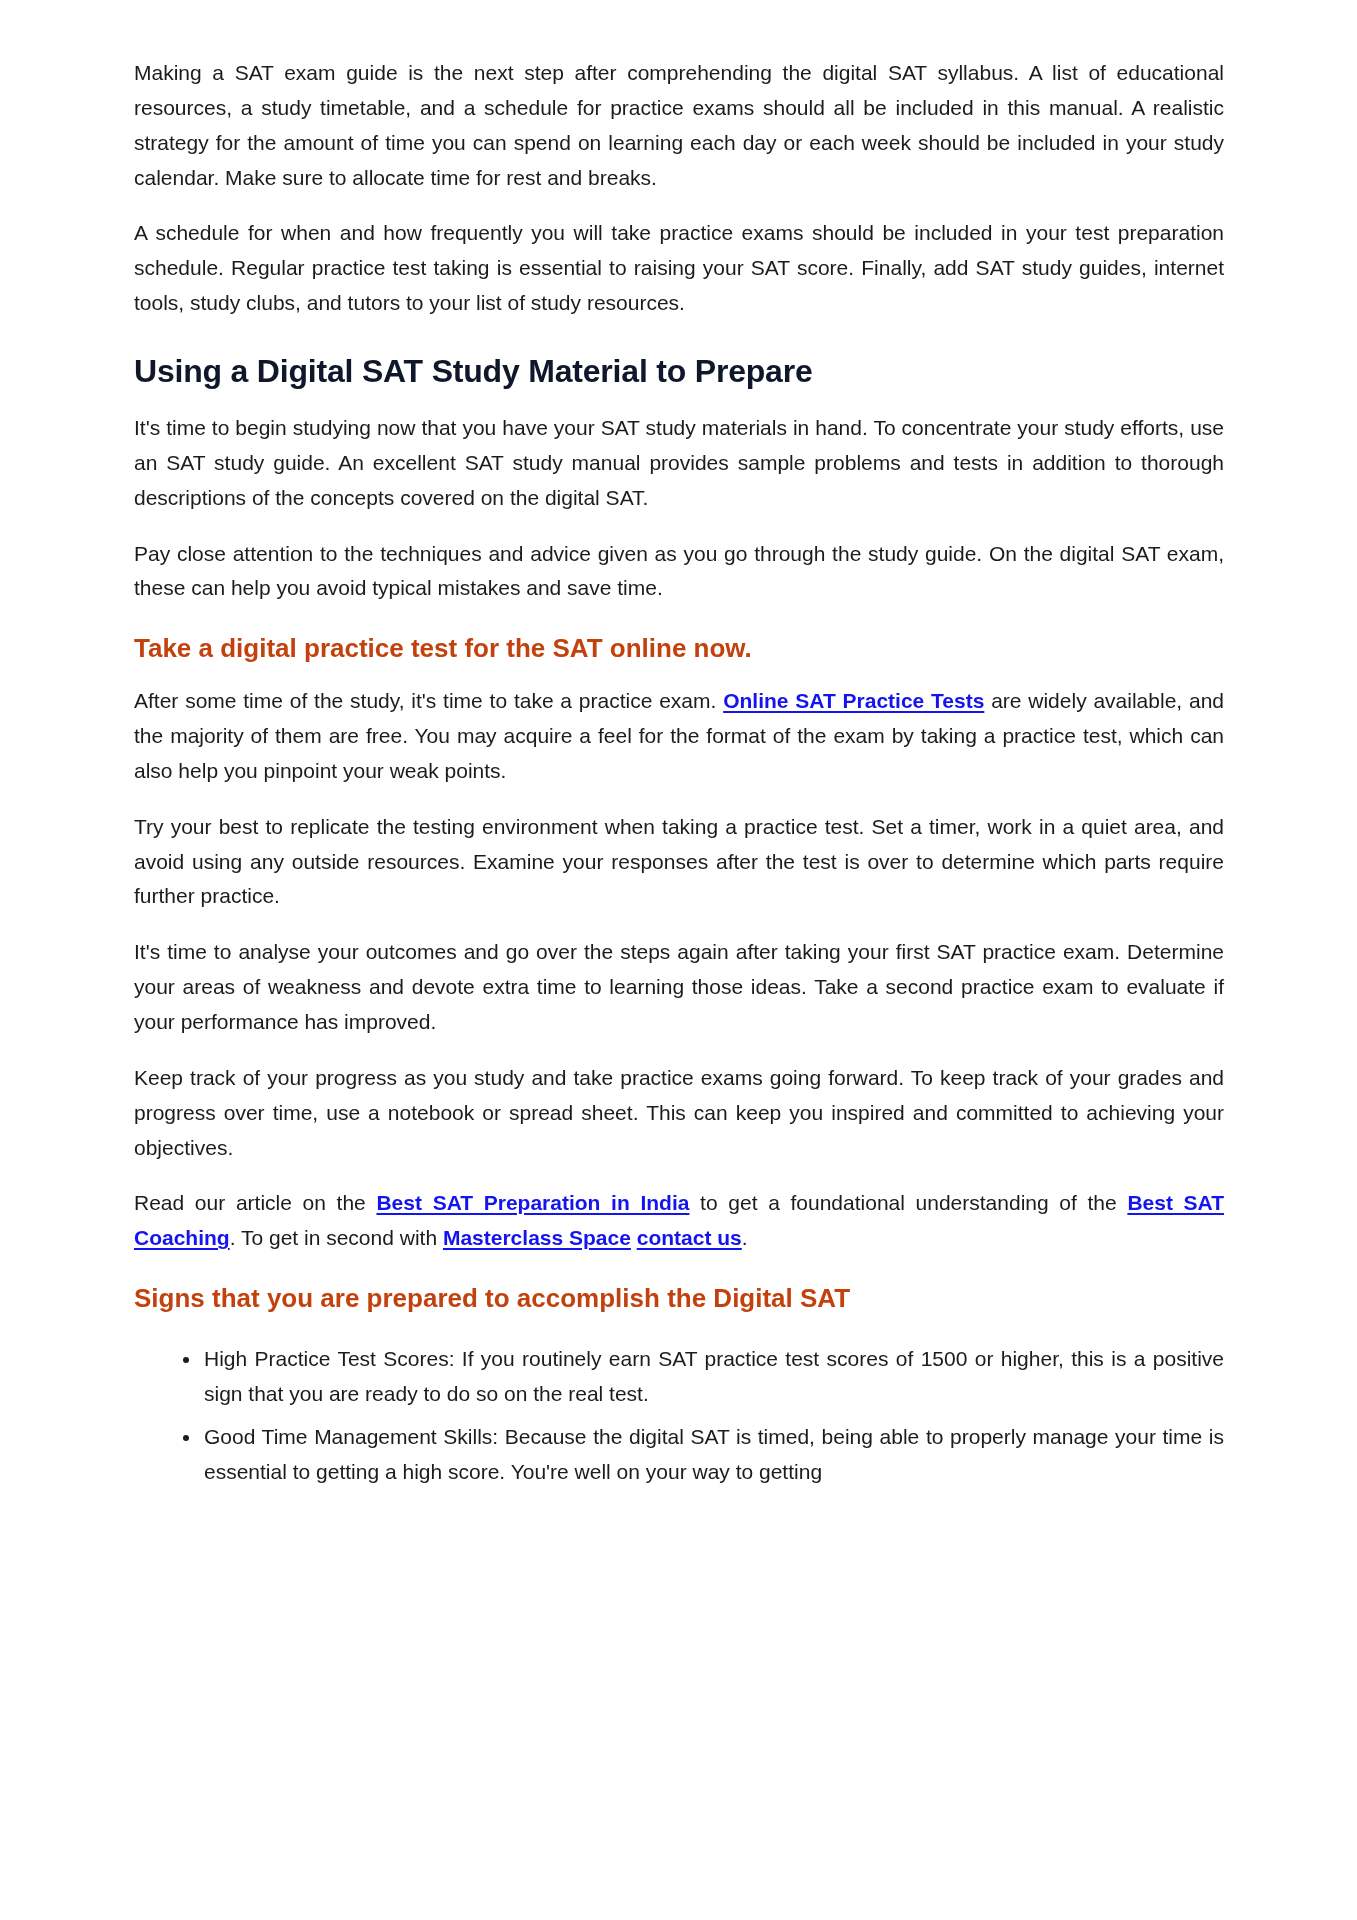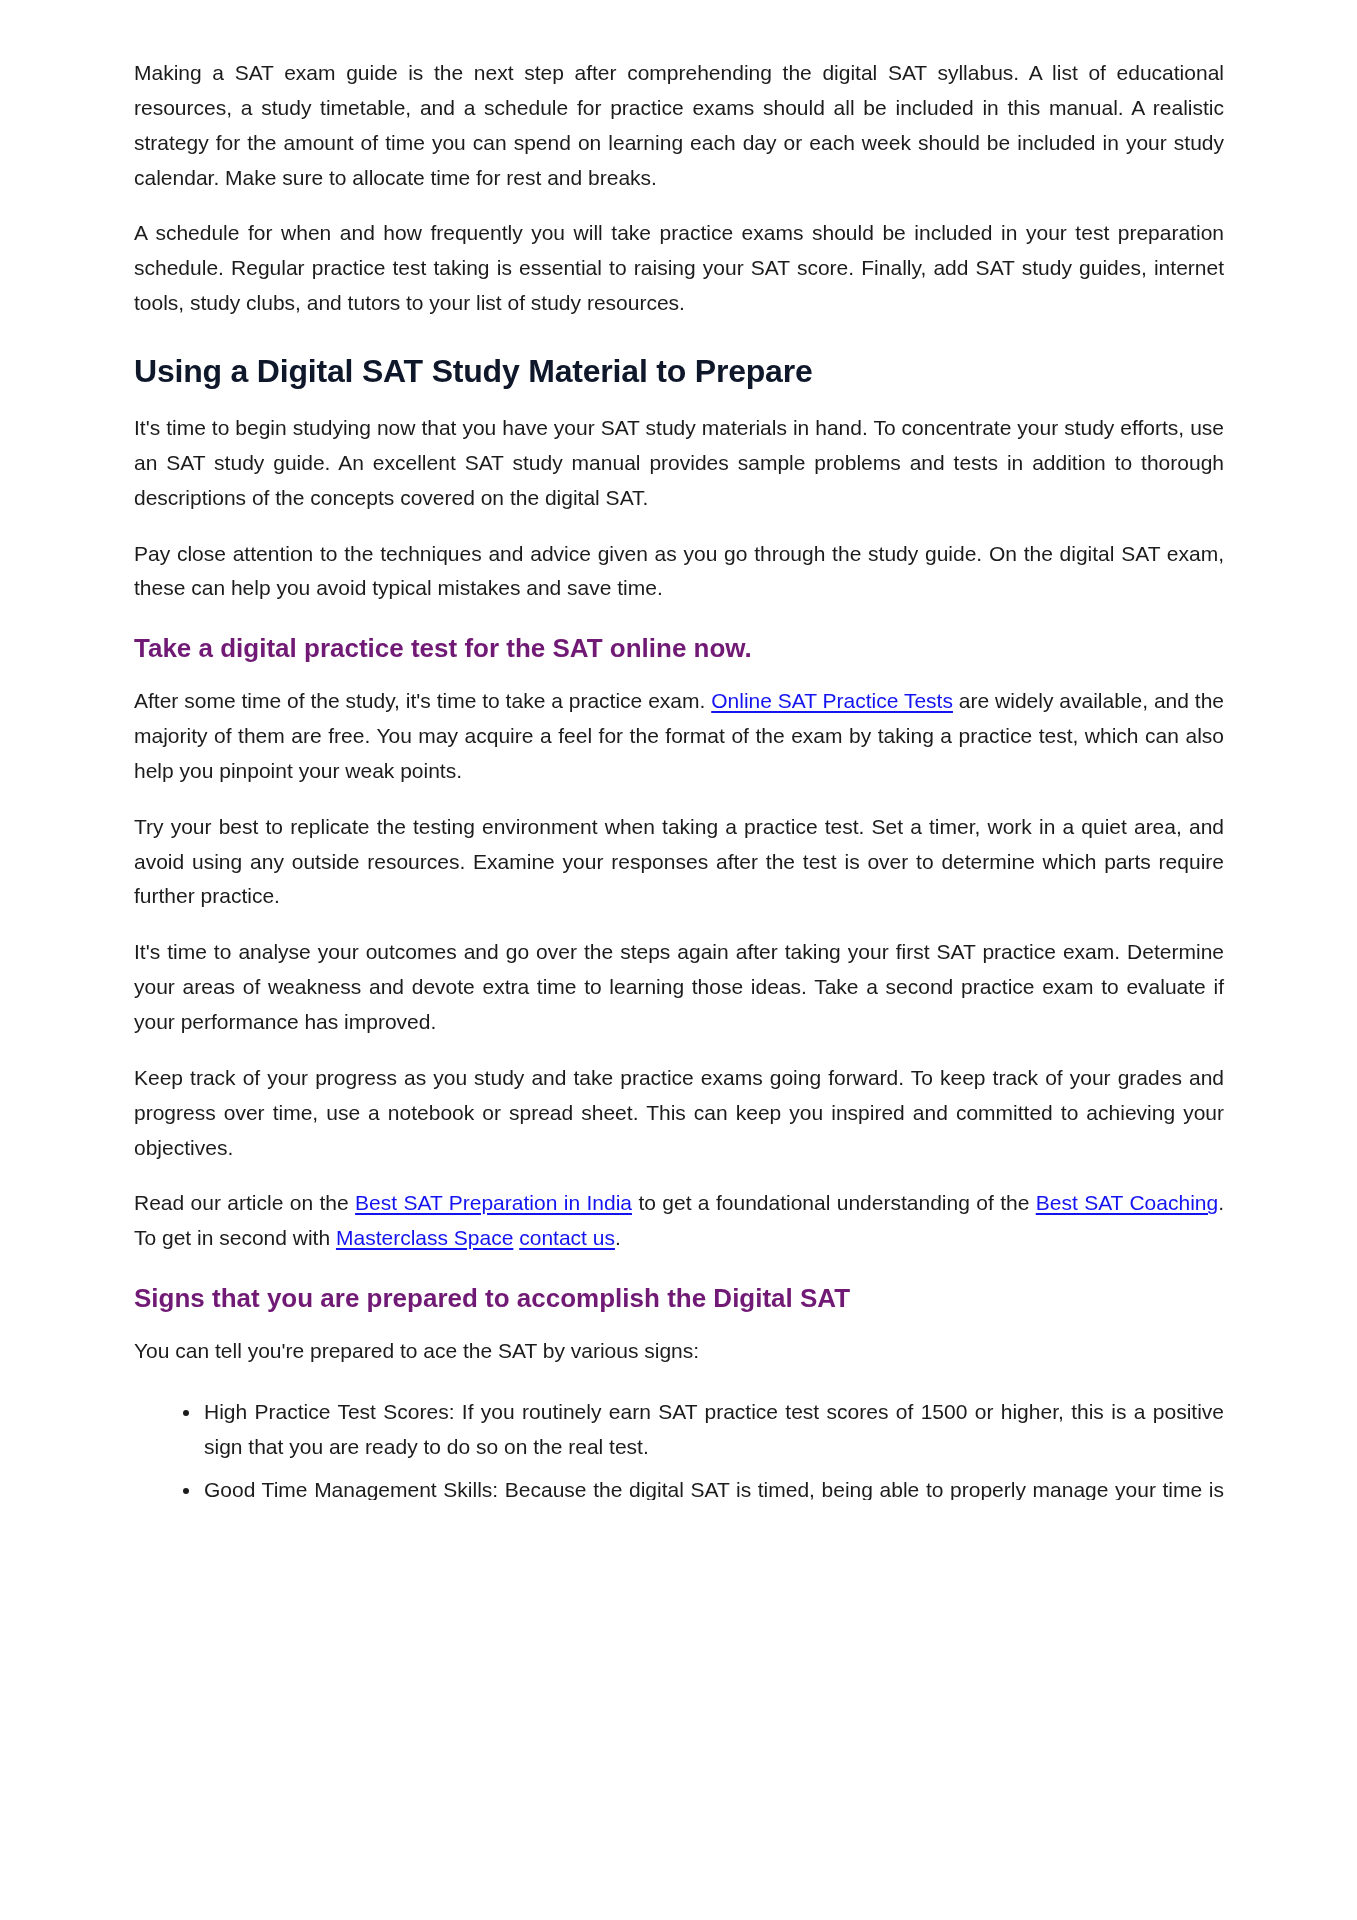--- a/index.html
+++ b/index.html
@@ -29,26 +29,26 @@
     line-height: 1.25;
     font-weight: 700;
     color: #0f172a;
     margin: 30px 0 20px 0;
     letter-spacing: -0.2px;
   }
   h2.sub-heading {
     font-size: 26px;
     line-height: 1.3;
     font-weight: 700;
-    color: #701a75;
+    color: #c2410c;
     margin: 26px 0 18px 0;
   }
   a.doc-link {
     color: #1414f0;
-    font-weight: 400;
+    font-weight: 700;
     text-decoration: underline;
     text-decoration-thickness: 2px;
     text-underline-offset: 3px;
     cursor: pointer;
   }
   ul.signs-list {
     margin: 26px 0 0 0;
     padding-left: 68px;
   }
   ul.signs-list li {
@@ -80,20 +80,19 @@
 
 
   <p class="body-para">It's time to analyse your outcomes and go over the steps again after taking your first SAT practice exam. Determine your areas of weakness and devote extra time to learning those ideas. Take a second practice exam to evaluate if your performance has improved.</p>
 
   <p class="body-para">Keep track of your progress as you study and take practice exams going forward. To keep track of your grades and progress over time, use a notebook or spread sheet. This can keep you inspired and committed to achieving your objectives.</p>
 
   <p class="body-para"><span>Read our article on the </span><a class="doc-link" href="#">Best SAT Preparation in India</a><span> to get a foundational understanding of the </span><a class="doc-link" href="#">Best SAT Coaching</a><span>. To get in second with </span><a class="doc-link" href="#">Masterclass Space</a><span> </span><a class="doc-link" href="#">contact us</a><span>.</span></p>
 
   <h2 class="sub-heading">Signs that you are prepared to accomplish the Digital SAT</h2>
 
-  <p class="body-para">You can tell you're prepared to ace the SAT by various signs:</p>
 
   <ul class="signs-list">
     <li>High Practice Test Scores: If you routinely earn SAT practice test scores of 1500 or higher, this is a positive sign that you are ready to do so on the real test.</li>
     <li>Good Time Management Skills: Because the digital SAT is timed, being able to properly manage your time is essential to getting a high score. You're well on your way to getting</li>
   </ul>
 
 </div>
 
 </body></html>

